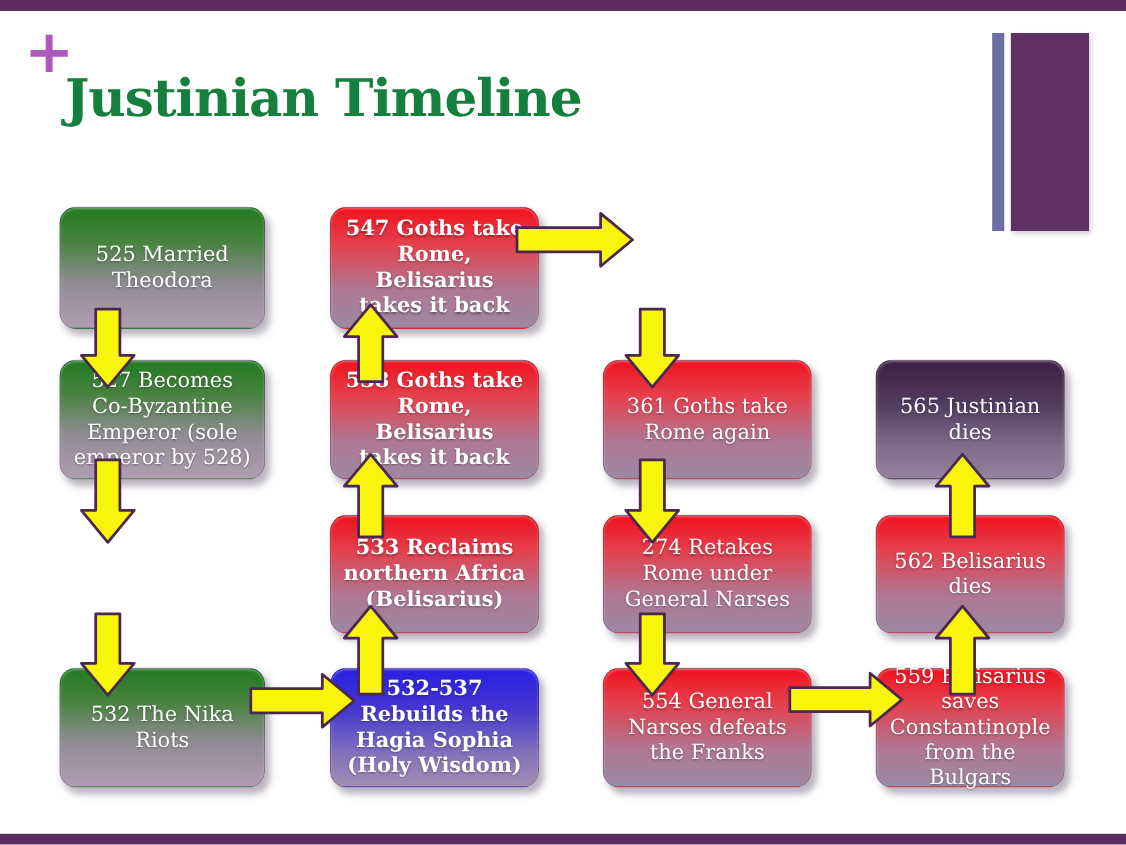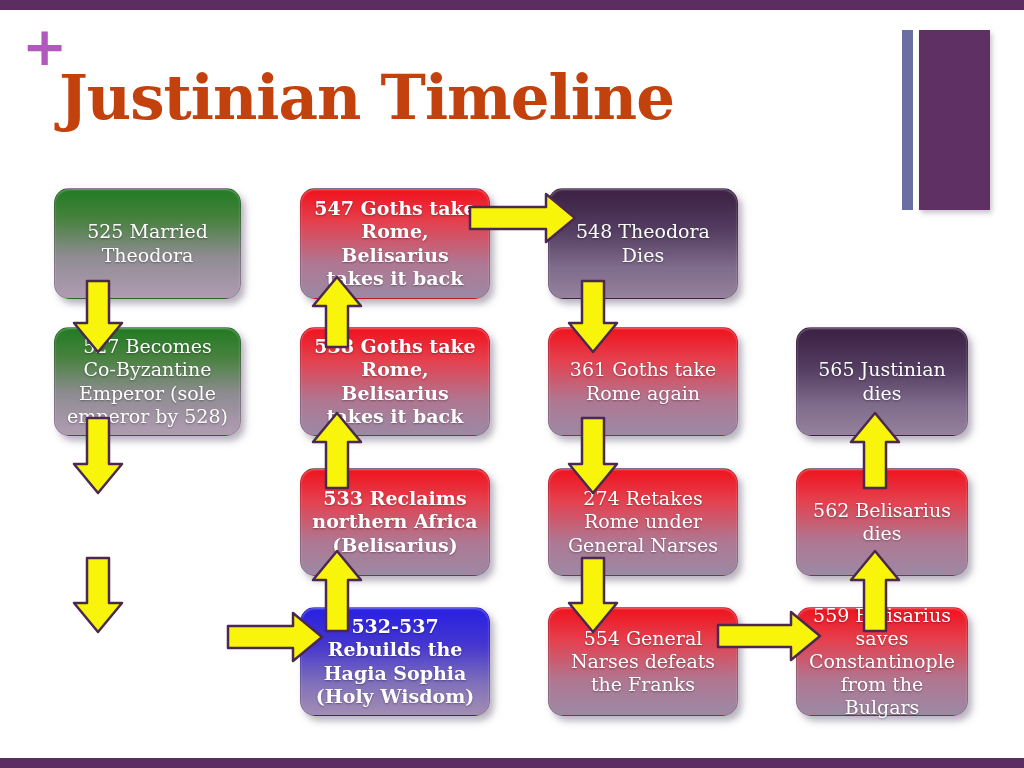--- a/index.html
+++ b/index.html
@@ -2,22 +2,22 @@
 <html><head>
 <meta charset="utf-8">
 <style>
   html,body{margin:0;padding:0;background:#fff;}
   .slide{position:relative;width:1024px;height:768px;background:#FFFFFF;overflow:hidden;
          font-family:"DejaVu Serif","Liberation Serif",serif;}
   .band{position:absolute;left:0;width:1024px;height:10px;background:#5B2D61;}
   .band.top{top:0;} .band.bottom{bottom:0;}
   .plus{position:absolute;left:22px;top:20px;font-family:"DejaVu Sans","Liberation Sans",sans-serif;
         font-weight:bold;font-size:54px;line-height:1;color:#AE59BB;}
-  .title{position:absolute;left:59px;top:64px;margin:0;font-size:61px;line-height:1.1;
-         font-weight:bold;color:#c2410c;letter-spacing:-1px;}
+  .title{position:absolute;left:59px;top:64px;margin:0;font-size:47px;line-height:1.1;
+         font-weight:bold;color:#15803d;letter-spacing:-1px;}
   .deco-thin{position:absolute;left:902px;top:30px;width:11px;height:180px;background:#6B6EA3;}
   .deco-rect{position:absolute;left:919px;top:30px;width:71px;height:180px;background:#5E3063;
              box-shadow:2px 3px 5px rgba(80,60,90,0.3);}
   .box{position:absolute;border-radius:15px;display:flex;align-items:center;justify-content:center;
        text-align:center;color:#FFFFFF;font-size:19px;line-height:1.22;white-space:pre-line;
        padding:4px 8px;box-sizing:border-box;
        text-shadow:0 1px 2px rgba(0,0,0,0.35);
        border:1px solid rgba(60,40,70,0.25);
        box-shadow:4px 5px 7px rgba(125,115,135,0.55), inset 0 1px 2px rgba(255,255,255,0.35);}
   .green {background:linear-gradient(180deg,#217B22 0%,#48823F 28%,#8F8C92 62%,#B19CB3 100%);}
@@ -44,37 +44,37 @@
 
   <div class="deco-thin"></div>
   <div class="deco-rect"></div>
 
   <div class="box green c1 r1">525 Married
 Theodora</div>
   <div class="box green c1 r2">527 Becomes
 Co-Byzantine
 Emperor (sole
 emperor by 528)</div>
+  <div class="box green c1 r4">532 The Nika
+Riots</div>
 
   <div class="box red c2 r1">547 Goths take
 Rome, Belisarius
 takes it back</div>
   <div class="box red c2 r2">538 Goths take
 Rome, Belisarius
 takes it back</div>
   <div class="box red c2 r3">533 Reclaims
 northern Africa
 (Belisarius)</div>
   <div class="box blue c2 r4">532-537
 Rebuilds the
 Hagia Sophia
 (Holy Wisdom)</div>
 
-  <div class="box purple c3 r1">548 Theodora
-Dies</div>
   <div class="box red c3 r2">361 Goths take
 Rome again</div>
   <div class="box red c3 r3">274 Retakes
 Rome under
 General Narses</div>
   <div class="box red c3 r4">554 General
 Narses defeats
 the Franks</div>
 
   <div class="box purple c4 r2">565 Justinian

